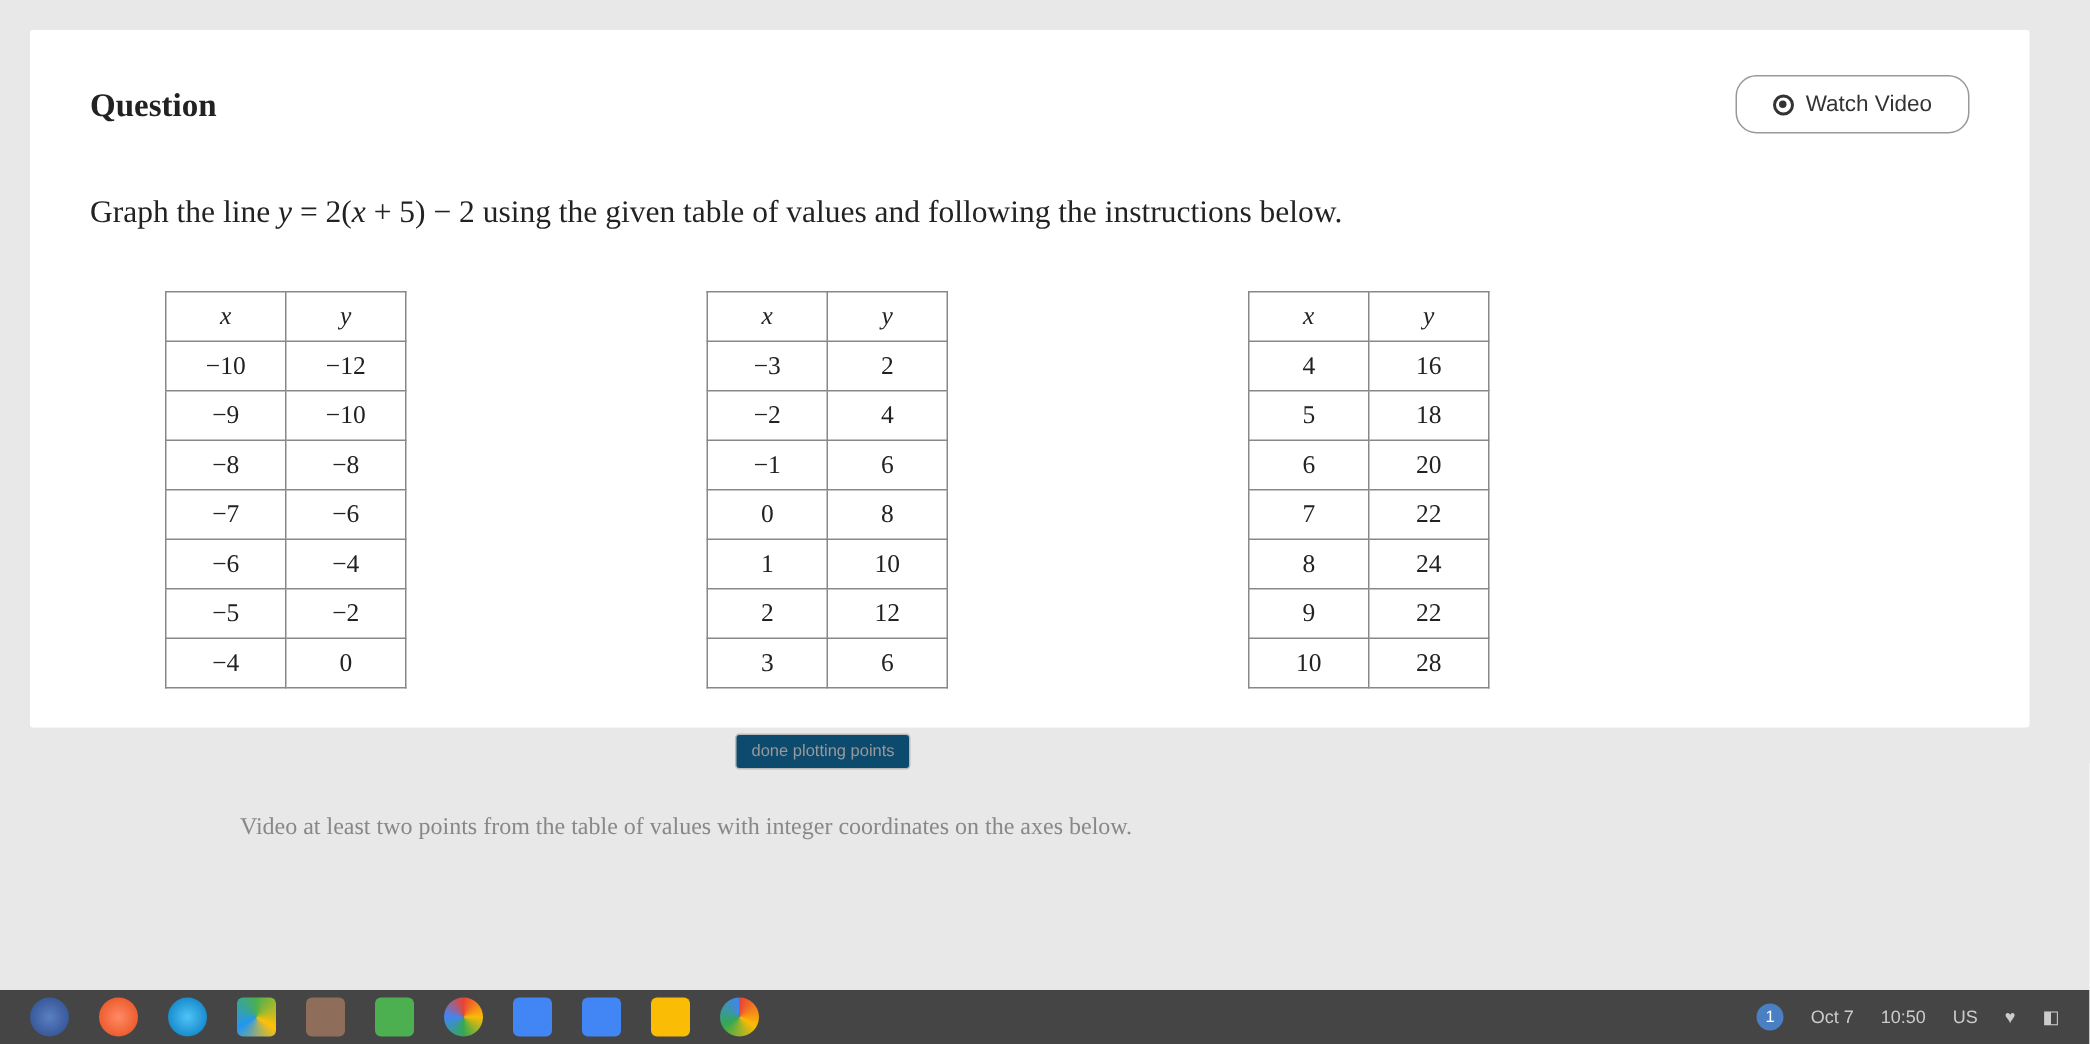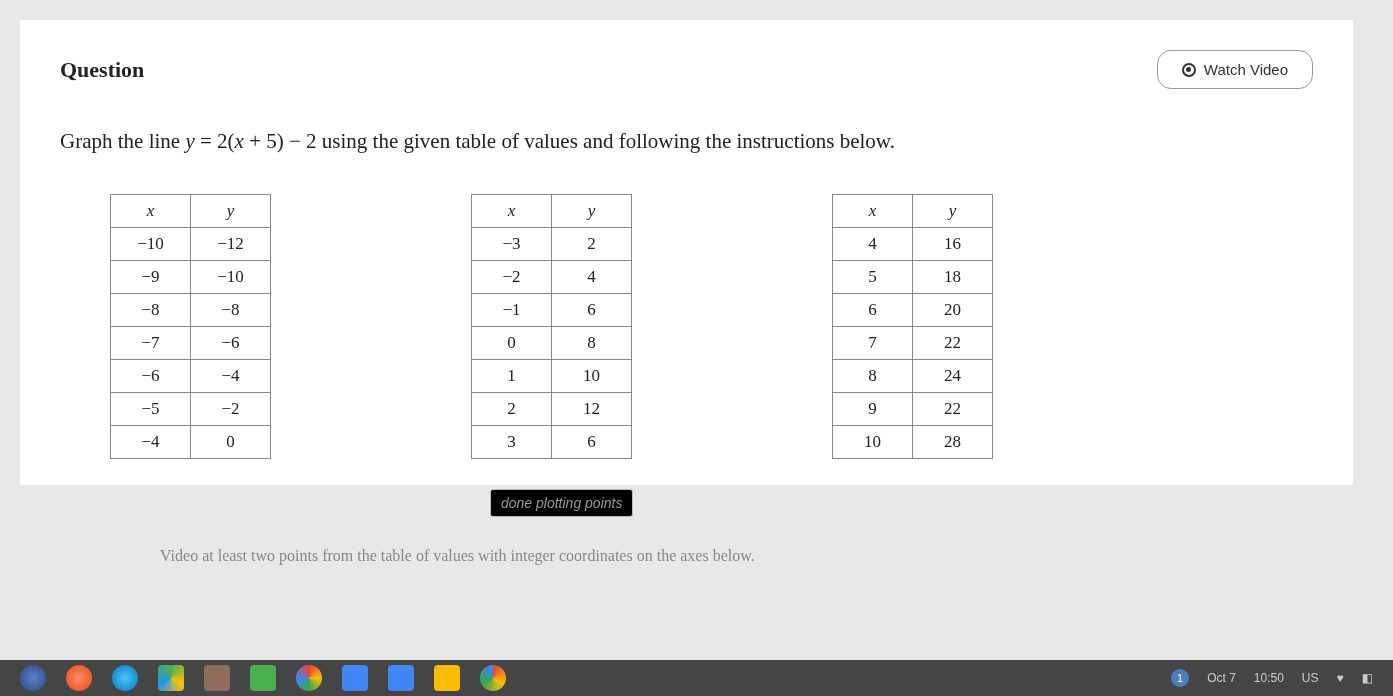--- a/index.html
+++ b/index.html
@@ -92,27 +92,26 @@
       background: #fff;
     }
     table.data-table th {
       font-style: italic;
       font-weight: normal;
     }
     .done-btn {
       display: inline-block;
       margin-left: 430px;
       border: 1px solid #bbb;
-      background: #000000;
+      background: #0c4a6e;
       color: #999;
       padding: 5px 10px;
-      font-size: 14px;
+      font-size: 11px;
       border-radius: 3px;
       font-family: Arial, sans-serif;
-      font-style: italic;
     }
     .plot-instruction {
       margin-top: 30px;
       margin-left: 100px;
       font-size: 16px;
       color: #888;
       font-family: Georgia, serif;
     }
     .plot-instruction .italic { }
     .taskbar {

